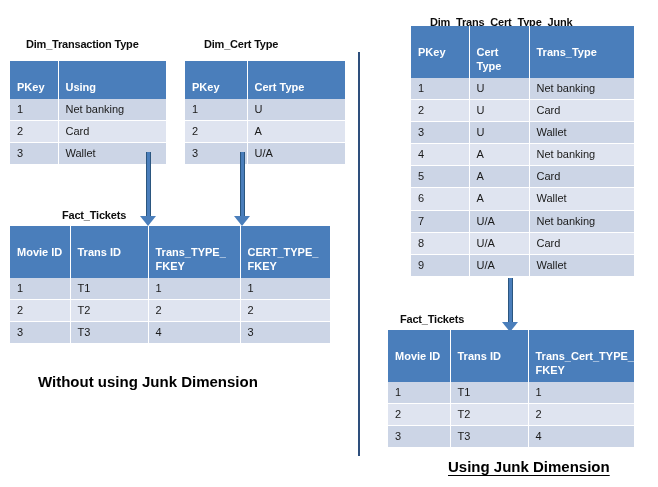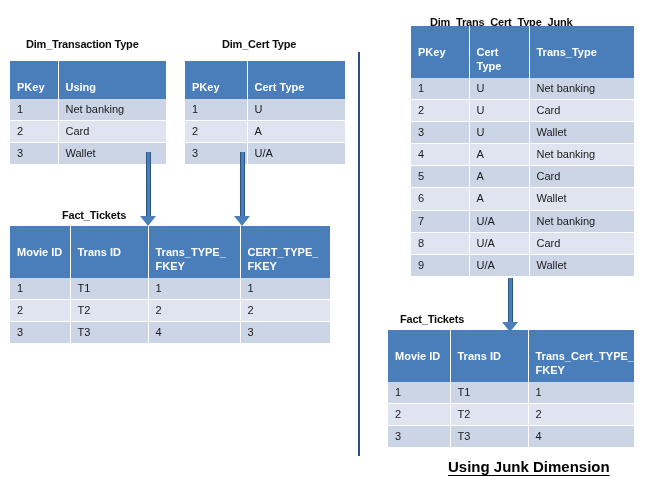--- a/index.html
+++ b/index.html
@@ -165,21 +165,21 @@
         <td>2</td>
         <td>Card</td>
       </tr>
       <tr>
         <td>3</td>
         <td>Wallet</td>
       </tr>
     </tbody>
   </table>
 
-  <div class="caption" style="left:222px; top:38px;">Dim_Cert Type</div>
+  <div class="caption" style="left:204px; top:38px;">Dim_Cert Type</div>
 
   <table class="tbl" id="tbl-dim-cert">
     <colgroup>
         <col class="c0">
         <col class="c1">
       </colgroup>
     <thead>
       <tr>
         <th>PKey</th>
         <th>Cert Type</th>
@@ -243,20 +243,21 @@
       </tr>
       <tr>
         <td>3</td>
         <td>T3</td>
         <td>4</td>
         <td>3</td>
       </tr>
     </tbody>
   </table>
 
+  <div class="section-label" style="left:38px; top:373px;">Without using Junk Dimension</div>
 
   <div class="divider" style="left:358px; top:52px; height:404px;"></div>
 
   <div class="caption" style="left:430px; top:16px;">Dim_Trans_Cert_Type_Junk</div>
 
   <table class="tbl two-line-head" id="tbl-junk">
     <colgroup>
         <col class="c0">
         <col class="c1">
         <col class="c2">

